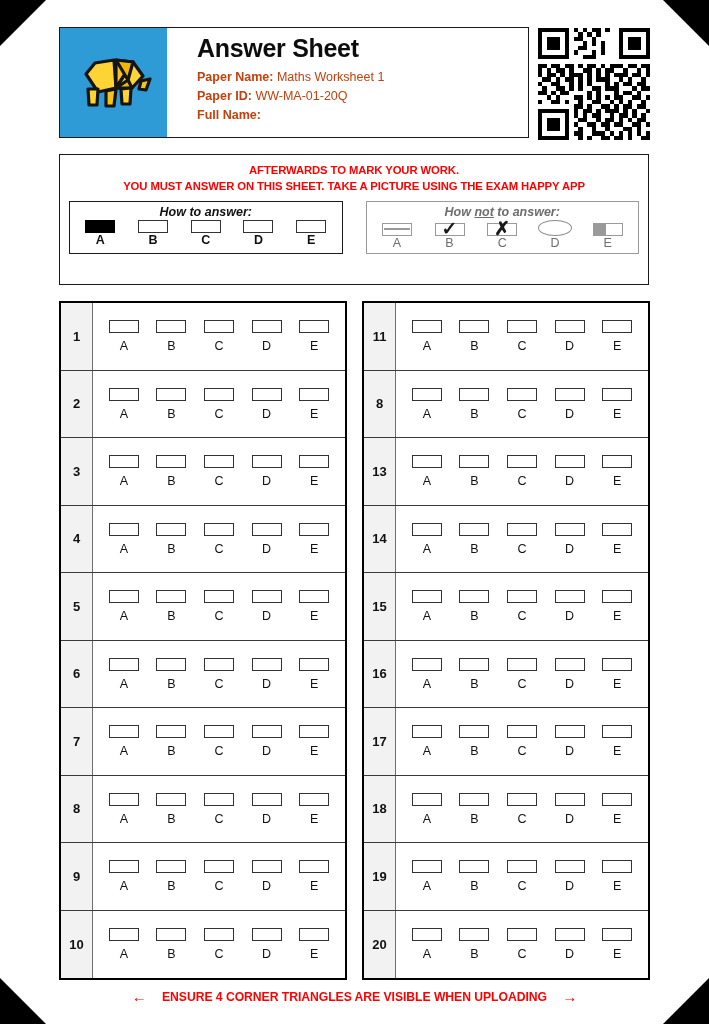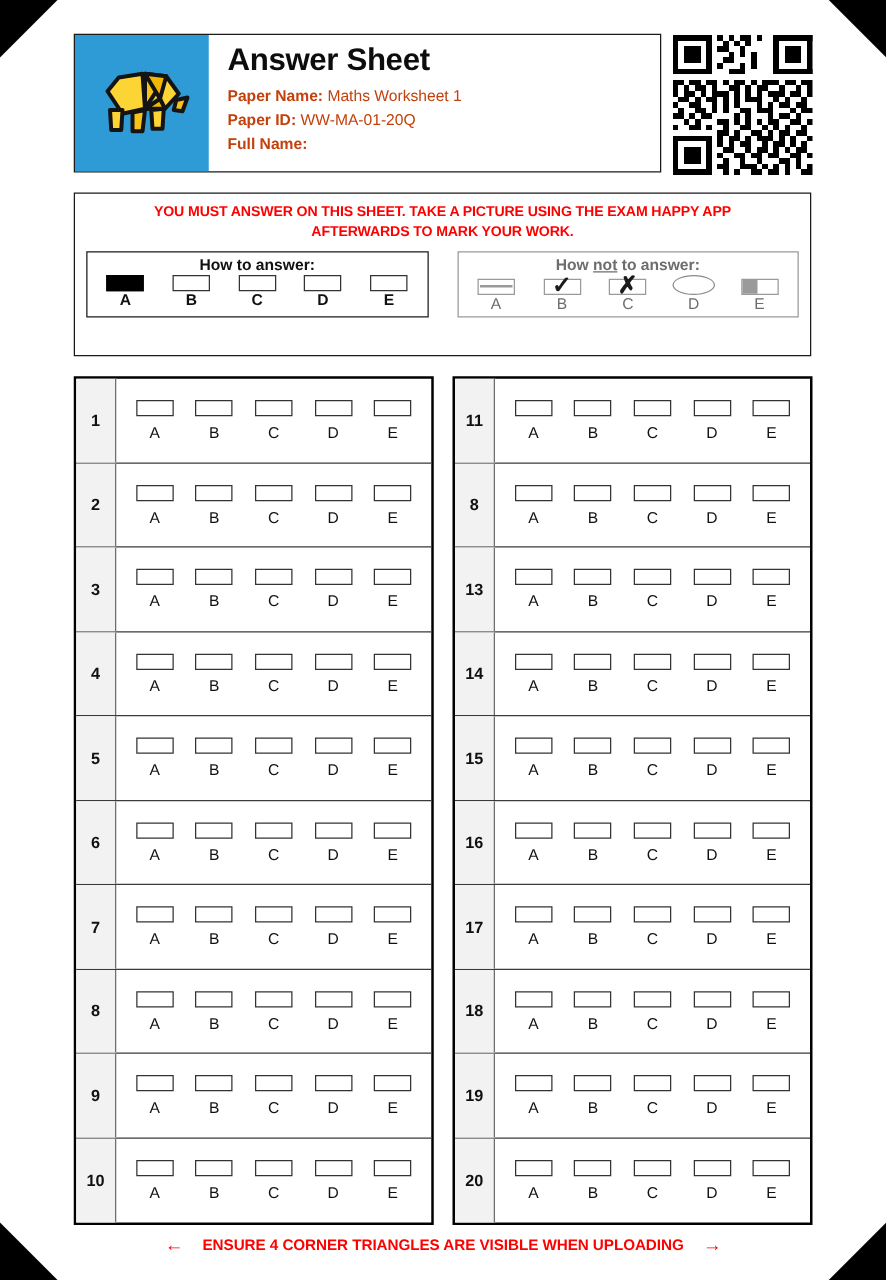--- a/index.html
+++ b/index.html
@@ -29,21 +29,21 @@
     background:#fff;
     display:flex;
     box-sizing:border-box;
   }
   .logo-pane{
     width:107px;flex:0 0 107px;
     background:#2e9bd6;
     display:flex;align-items:center;justify-content:center;
   }
   .header-text{
-    flex:1;padding:7px 0 0 15px;box-sizing:border-box;
+    flex:1;padding:7px 0 0 30px;box-sizing:border-box;
   }
   .sheet-title{
     font-size:25px;font-weight:bold;color:#0d0d0d;
     letter-spacing:-0.3px;line-height:1.1;margin-bottom:5px;
   }
   .meta-line{font-size:12.5px;color:#c2410c;line-height:1.52;}
   .meta-line b{font-weight:bold;}
 
   
   .qr{position:absolute;left:538px;top:28px;width:112px;height:112px;}
@@ -58,21 +58,21 @@
     color:#ff0000;font-weight:bold;font-size:11.3px;text-align:center;
     line-height:1.42;letter-spacing:-0.1px;
   }
   .example-row{display:flex;gap:10px;margin-top:7px;}
   .ex-box{
     border:1.3px solid #1a1a1a;box-sizing:border-box;
     padding:3px 4px 2px 4px;flex:1;
   }
   .ex-box.faded{border-color:#9a9a9a;margin-left:13px;}
   .ex-title{
-    text-align:center;font-weight:bold;font-size:12.5px;
+    text-align:center;font-style:italic;font-weight:bold;font-size:12.5px;
     color:#111;margin-bottom:1px;
   }
   .ex-box.faded .ex-title{color:#6d6d6d;}
   .ex-title u{text-decoration:underline;}
   .ex-bubbles{display:flex;justify-content:space-around;align-items:flex-end;}
   .ex-item{text-align:center;width:44px;position:relative;}
   .ex-item .lbl{font-size:12.5px;font-weight:bold;color:#111;line-height:1.1;}
   .ex-box.faded .ex-item .lbl{color:#6d6d6d;font-weight:normal;}
   .bub{
     width:30px;height:13px;border:1.4px solid #333;margin:0 auto 1px auto;
@@ -339,22 +339,22 @@
           <rect x="11" y="24" width="1" height="1"></rect>
         <rect x="14" y="24" width="2" height="1"></rect>
           <rect x="17" y="24" width="2" height="1"></rect>
         <rect x="20" y="24" width="1" height="1"></rect>
           <rect x="23" y="24" width="2" height="1"></rect>
       </g>
     </svg>
   </div>
 
   <div class="instruct">
+    <div class="warn">AFTERWARDS TO MARK YOUR WORK.</div>
     <div class="warn">YOU MUST ANSWER ON THIS SHEET. TAKE A PICTURE USING THE EXAM HAPPY APP</div>
-    <div class="warn">AFTERWARDS TO MARK YOUR WORK.</div>
 
     <div class="example-row">
 
       <div class="ex-box">
         <div class="ex-title">How to answer:</div>
         <div class="ex-bubbles">
           <div class="ex-item">
             <div class="bub filled"></div>
             <div class="lbl">A</div>
           </div>

